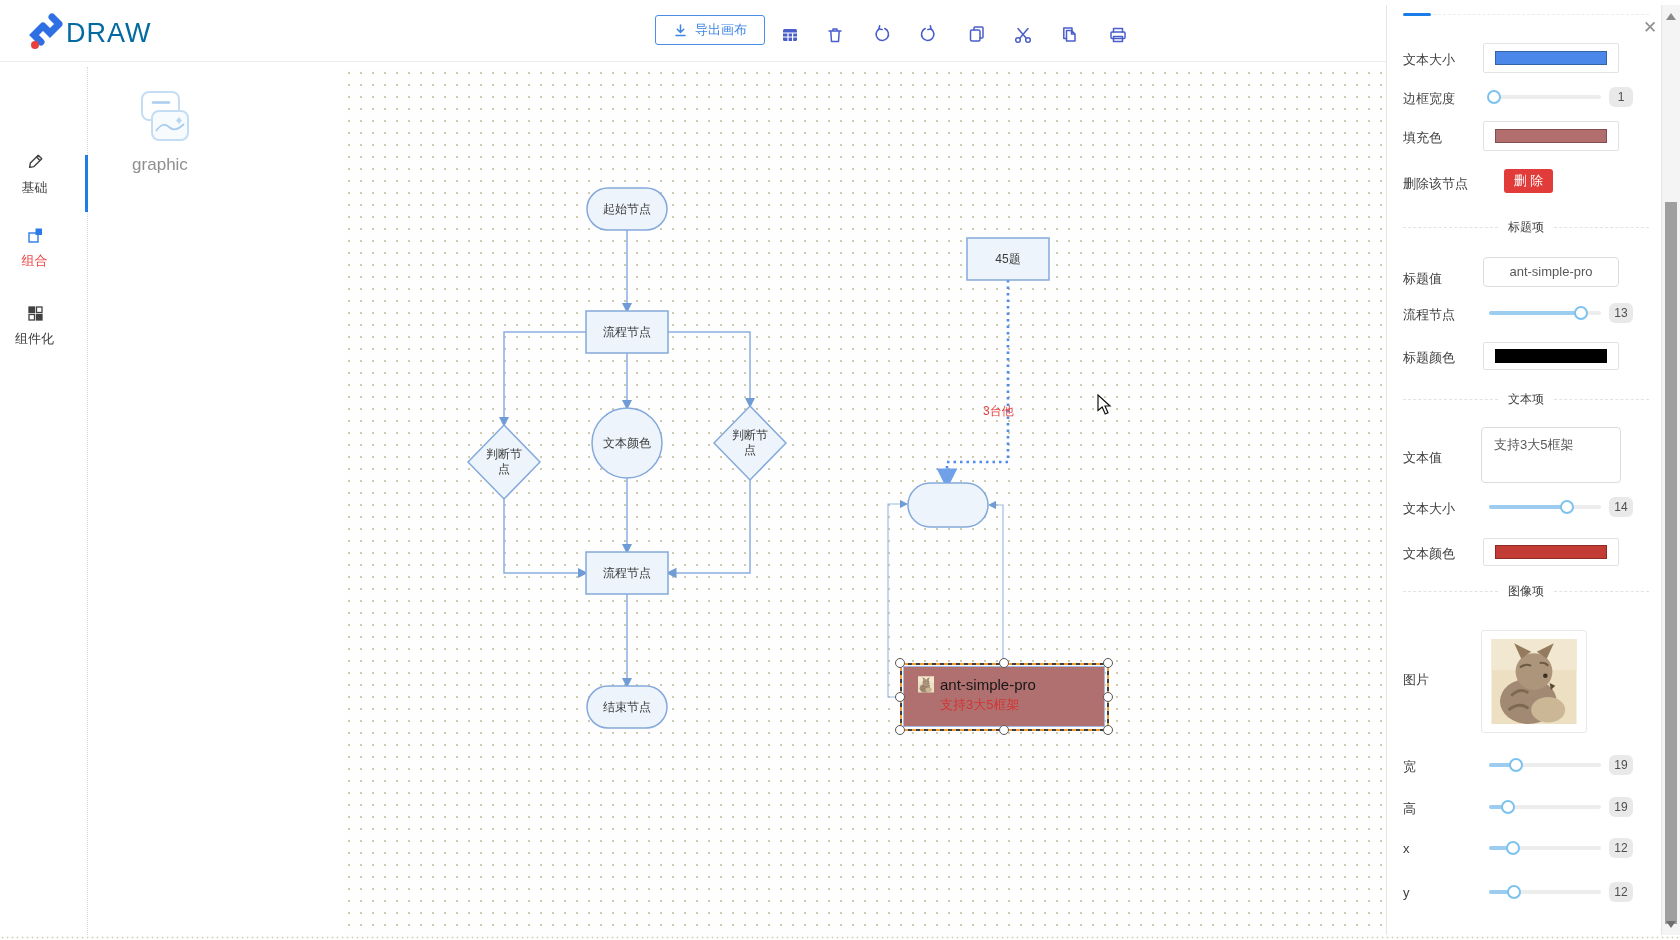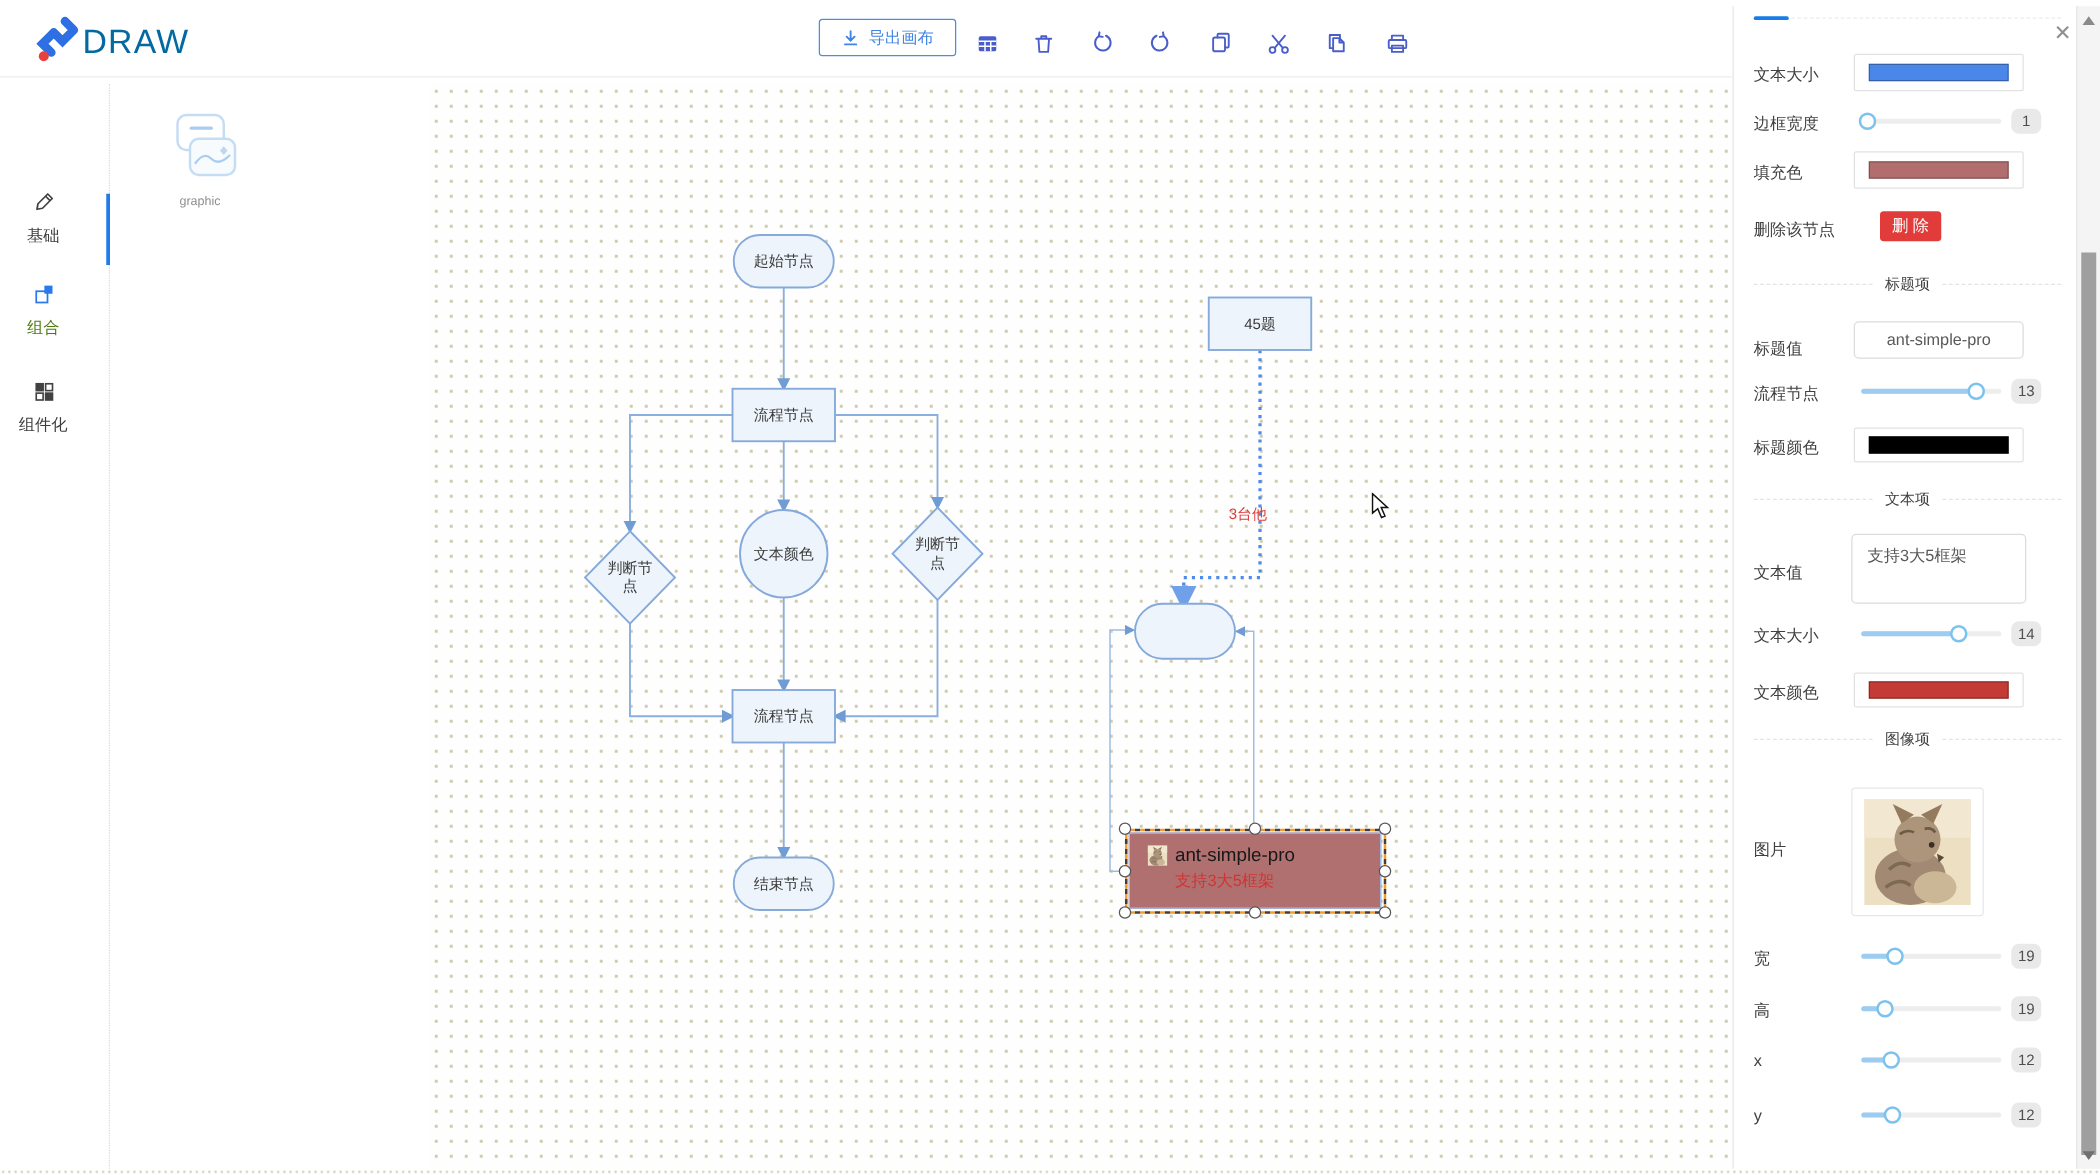--- a/index.html
+++ b/index.html
@@ -23,27 +23,27 @@
   .export-btn { left:655px; top:15px; width:110px; height:30px; border:1px solid #4b8de6;
                 border-radius:3px; color:#3f85e2; font-size:13px; display:flex;
                 align-items:center; justify-content:center; gap:7px; background:#fff; cursor:pointer;}
   .tool-ic { top:24px; width:22px; height:22px; cursor:pointer; }
 
   
   .nav { left:0; top:67px; width:88px; height:868px; background:#fff;
          border-right:1px dotted #d9d9d9; }
   .nav-item { position:absolute; left:0; width:69px; text-align:center; cursor:pointer; }
   .nav-item .lbl { display:block; font-size:13px; color:#3d3d3d; margin-top:3px; }
-  .nav-item.active .lbl { color:#4d7c0f; }
+  .nav-item.active .lbl { color:#ef4444; }
   .nav-ind { left:85px; top:155px; width:3px; height:57px; background:#1f7ce8; }
 
   
   .library { left:88px; top:67px; width:255px; height:868px; background:#fff; }
   .graphic-item { position:absolute; left:30px; top:22px; width:84px; text-align:center; cursor:pointer; }
-  .graphic-item .lbl { font-size:10px; color:#8f8f8f; margin-top:6px; display:block; }
+  .graphic-item .lbl { font-size:17px; color:#8f8f8f; margin-top:6px; display:block; }
 
   
   .canvas { left:343px; top:67px; width:1043px; height:868px; }
   .nlabel { position:absolute; display:flex; align-items:center; justify-content:center;
             font-size:12px; color:#3a3a3a; line-height:15px; text-align:center; z-index:3; cursor:pointer;}
   .edge-lbl { position:absolute; font-size:12px; color:#e03a3a; text-align:left; z-index:3; }
 
   
   .sel-node { position:absolute; left:560px; top:599px; width:202px; height:61px;
               background:#b17070; border:1.5px solid #a4bbe4; z-index:4;

